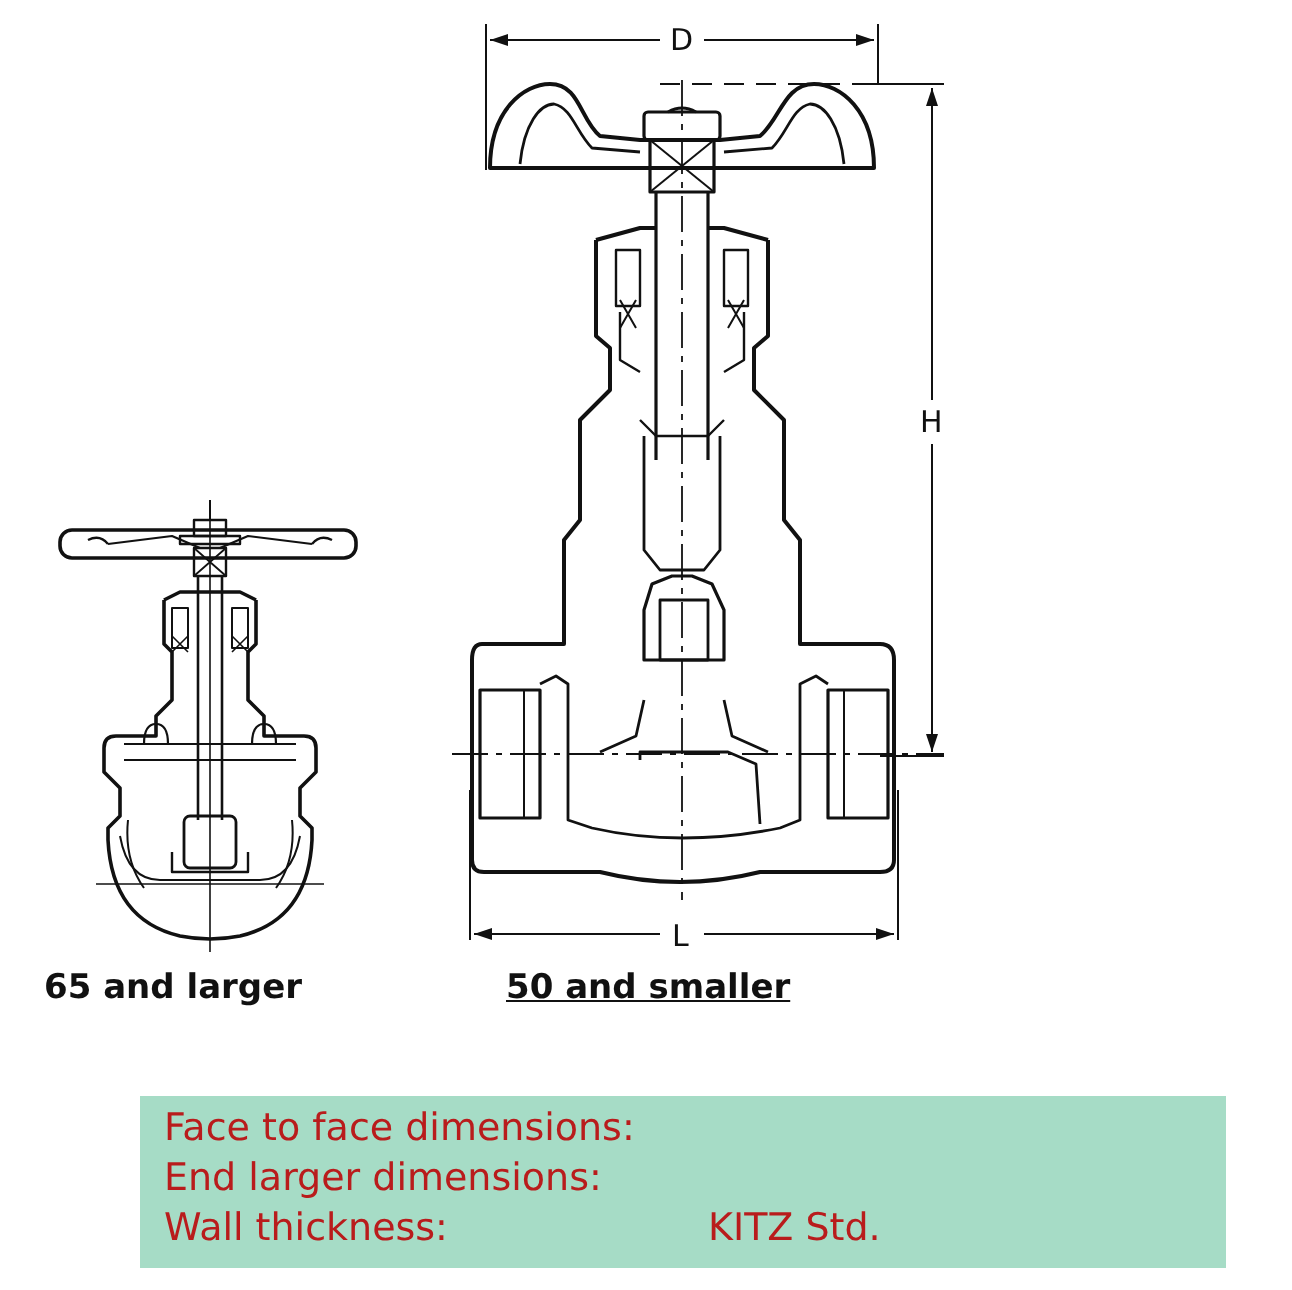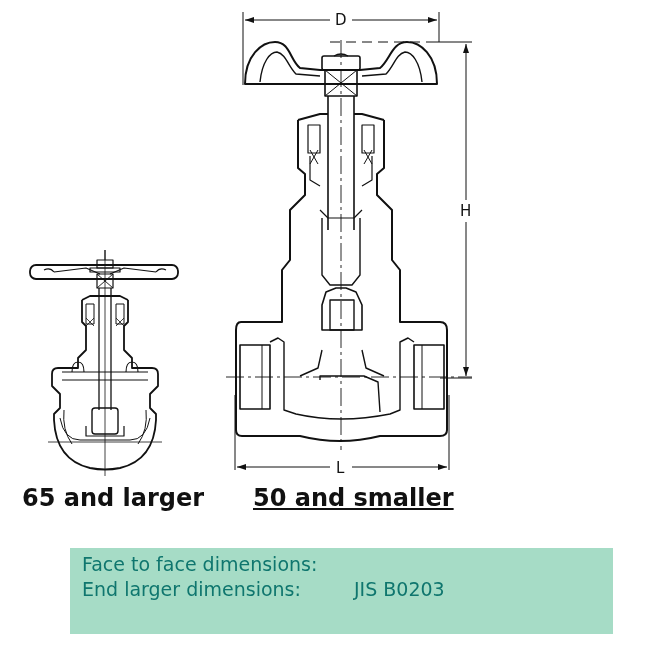--- a/index.html
+++ b/index.html
@@ -1,24 +1,24 @@
 <!DOCTYPE html>
 <html><head>
   <meta charset="utf-8">
   <style>
     html, body { margin: 0; padding: 0; background: #ffffff; }
     body { width: 646px; height: 645px; position: relative; overflow: hidden;
            font-family: "DejaVu Sans", "Liberation Sans", sans-serif; }
     .drawing { position: absolute; left: 0; top: 0; width: 646px; height: 480px; }
-    .caption { position: absolute; top: 484px; font-weight: bold; font-size: 24px; color: #111; letter-spacing: 0px; }
+    .caption { position: absolute; top: 484px; font-weight: bold; font-size: 17px; color: #111; letter-spacing: 0px; }
     .cap-left { left: 22px; }
     .cap-right { left: 253px; text-decoration: underline; }
     .spec-box { position: absolute; left: 70px; top: 548px; width: 543px; height: 86px;
                 background: #a6dcc6; box-sizing: border-box; padding: 4px 0 0 12px; }
-    .spec-row { display: flex; font-size: 19px; line-height: 25px; color: #0f766e; }
+    .spec-row { display: flex; font-size: 19px; line-height: 25px; color: #b91c1c; }
     .spec-label { width: 272px; white-space: nowrap; }
     .spec-value { white-space: nowrap; }
     .dim-label { font-family: "DejaVu Sans", sans-serif; font-size: 15px; fill: #111; }
   </style>
 </head>
 <body>
 
 <svg class="drawing" viewBox="0 0 646 480" xmlns="http://www.w3.org/2000/svg">
   <g fill="none" stroke="#111" stroke-width="1.6" stroke-linejoin="round">
 
@@ -128,15 +128,18 @@
 
 <div class="caption cap-left">65 and larger</div>
 <div class="caption cap-right">50 and smaller</div>
 
 <div class="spec-box">
   <div class="spec-row">
     <span class="spec-label">Face to face dimensions:</span>
   </div>
   <div class="spec-row">
     <span class="spec-label">End larger dimensions:</span>
-    <span class="spec-value">JIS B0203</span>
+  </div>
+  <div class="spec-row">
+    <span class="spec-label">Wall thickness:</span>
+    <span class="spec-value">KITZ Std.</span>
   </div>
 </div>
 
 </body></html>

